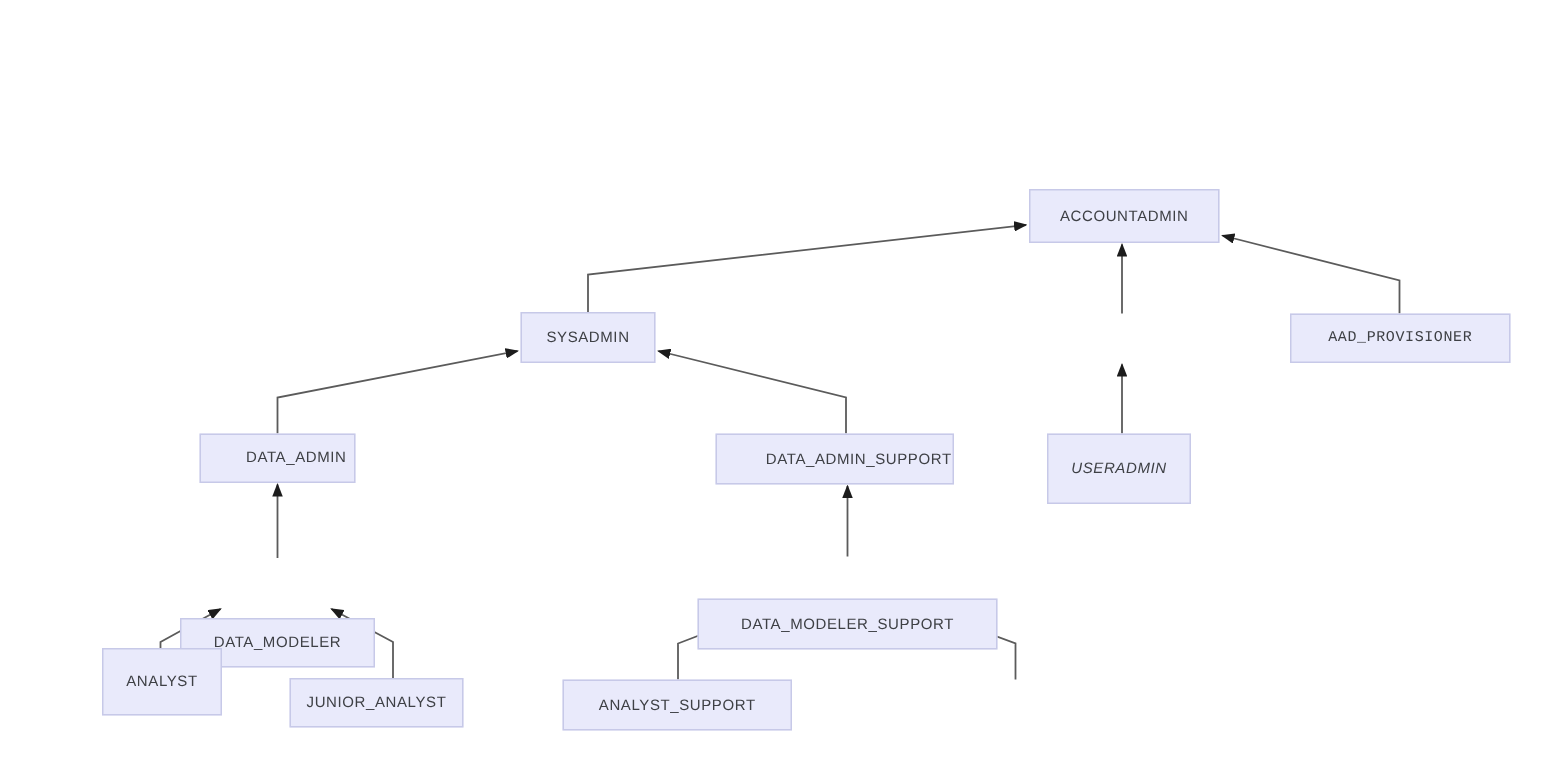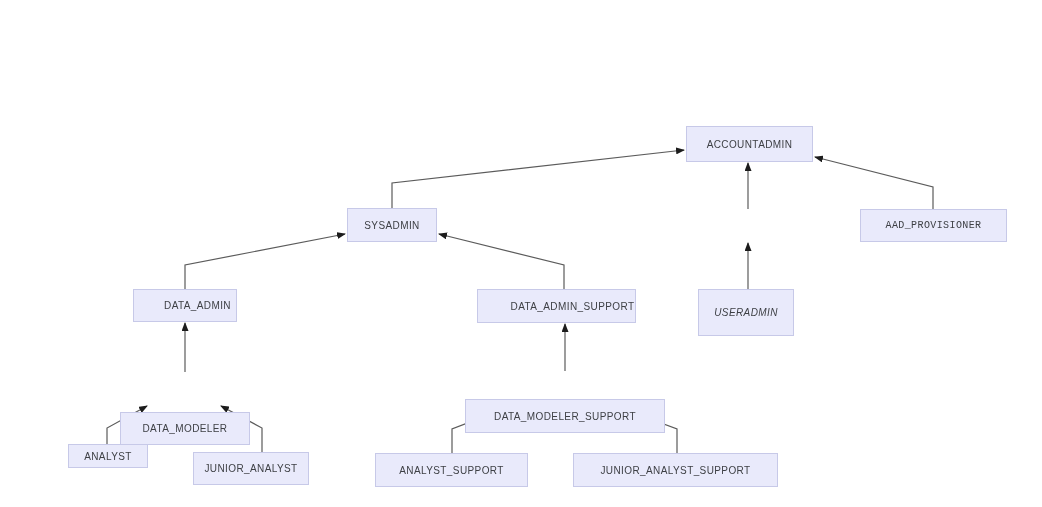--- a/index.html
+++ b/index.html
@@ -61,17 +61,16 @@
     </svg>
 
 <div class="node" style="left: 686px; top: 126px; width: 127px; height: 36px;">ACCOUNTADMIN</div>
     <div class="node" style="left: 347px; top: 208px; width: 90px; height: 34px;">SYSADMIN</div>
     <div class="node" style="left: 860px; top: 209px; width: 147px; height: 33px; font-family: Liberation Mono, monospace;">AAD_PROVISIONER</div>
     <div class="node" style="left: 133px; top: 289px; width: 104px; height: 33px; padding-left: 25px;">DATA_ADMIN</div>
     <div class="node" style="left: 477px; top: 289px; width: 159px; height: 34px; padding-left: 32px;">DATA_ADMIN_SUPPORT</div>
     <div class="node" style="left: 698px; top: 289px; width: 96px; height: 47px; font-style: italic;">USERADMIN</div>
     <div class="node" style="left: 120px; top: 372px; width: 130px; height: 33px; margin-top: 40px;">DATA_MODELER</div>
     <div class="node" style="left: 465px; top: 371px; width: 200px; height: 34px; margin-top: 28px;">DATA_MODELER_SUPPORT</div>
-    <div class="node" style="left: 68px; top: 444px; width: 80px; height: 24px;">ANALYST</div>
+    <div class="node" style="left: 68px; top: 432px; width: 80px; height: 45px;">ANALYST</div>
     <div class="node" style="left: 193px; top: 452px; width: 116px; height: 33px;">JUNIOR_ANALYST</div>
     <div class="node" style="left: 375px; top: 453px; width: 153px; height: 34px;">ANALYST_SUPPORT</div>
-    <div class="node" style="left: 573px; top: 453px; width: 205px; height: 34px;">JUNIOR_ANALYST_SUPPORT</div>
   </div>
 
 </body></html>

